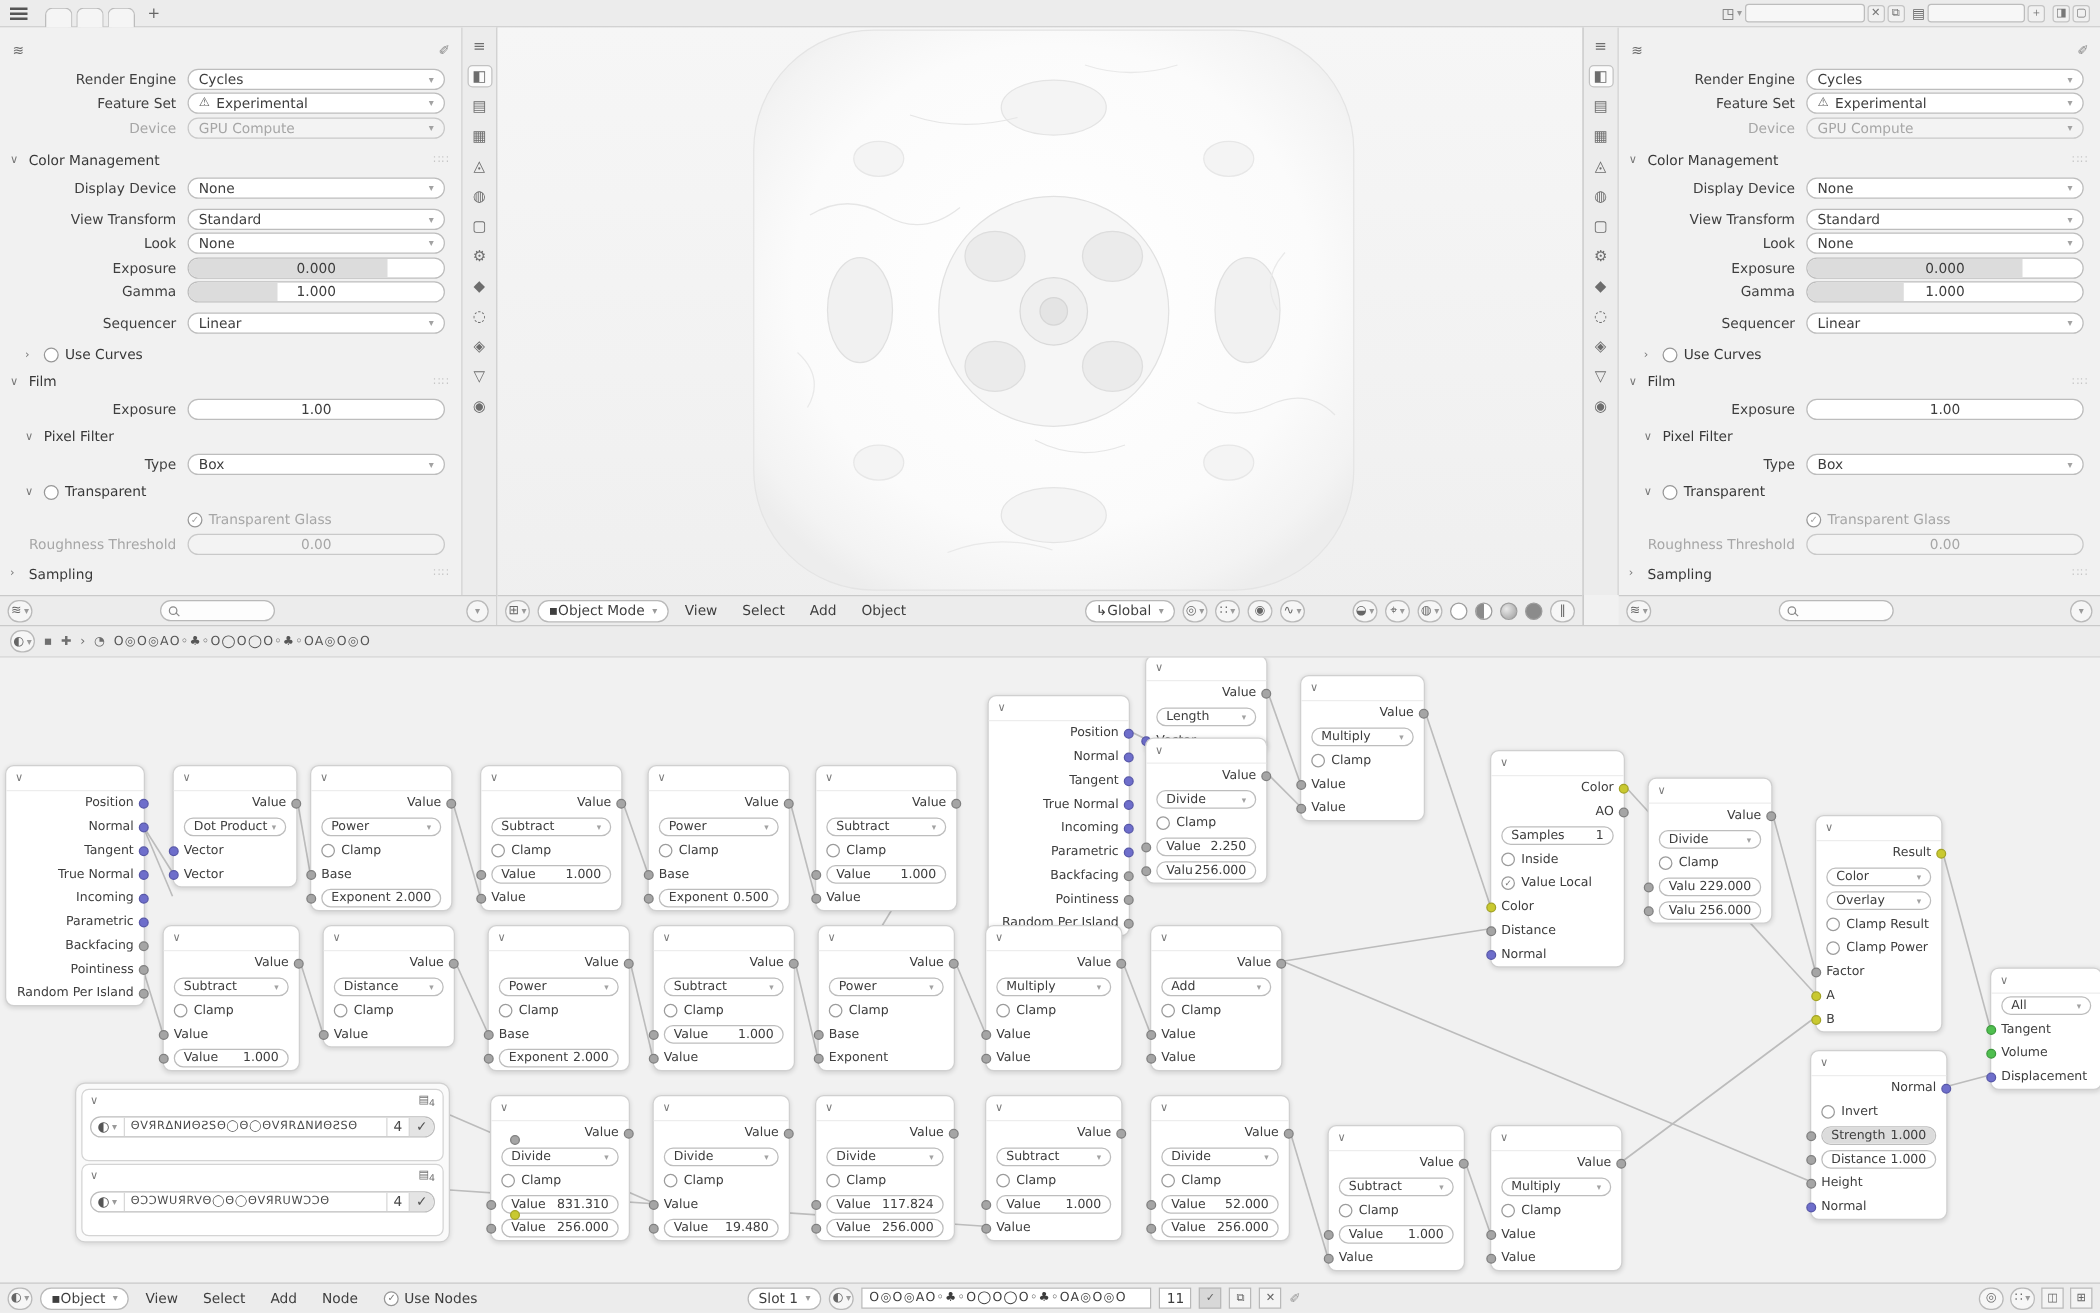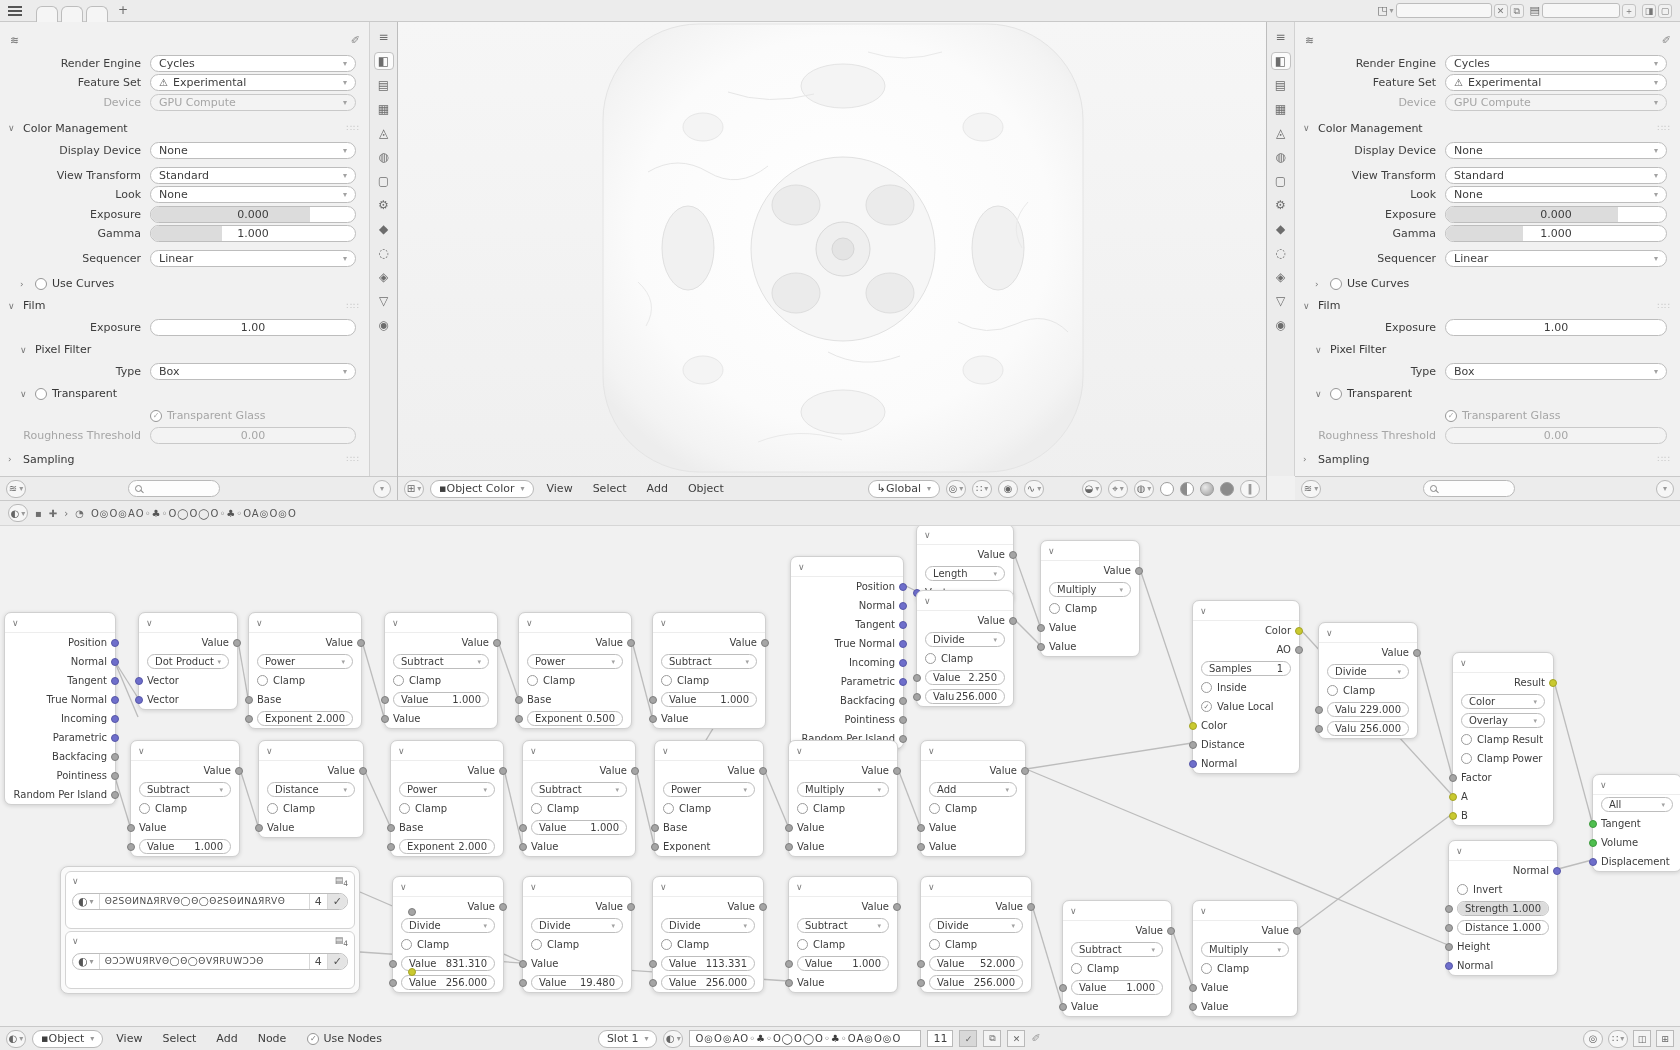--- a/index.html
+++ b/index.html
@@ -361,21 +361,21 @@
       <ellipse cx="398" cy="271" rx="24" ry="20" fill="#ebebeb" stroke="#dddddd"></ellipse>
       <ellipse cx="492" cy="271" rx="24" ry="20" fill="#ebebeb" stroke="#dddddd"></ellipse>
       <circle cx="445" cy="227" r="27" fill="#efefef" stroke="#d9d9d9"></circle>
       <circle cx="445" cy="227" r="11" fill="#e4e4e4" stroke="#d6d6d6"></circle>
       <path d="M250,150 q30,-18 60,0 t60,-6 M560,300 q28,16 58,2 t52,8 M330,70 q40,14 86,2 M430,330 q34,18 72,4" fill="none" stroke="#e6e6e6"></path>
       <path d="M240,260 q22,20 8,44 M630,180 q-20,22 -6,46 M360,420 q40,-16 84,-2 M470,30 q36,12 74,0" fill="none" stroke="#e9e9e9"></path>
     </svg>
   </div>
   <div class="bottom-head">
     <span class="roundbtn">⊞ <span class="chev8">▾</span></span>
-    <span class="pill">▪ <span>Object Color</span><span class="chev">▾</span></span>
+    <span class="pill">▪ <span>Object Mode</span><span class="chev">▾</span></span>
     <span class="menu">View</span>
     <span class="menu">Select</span>
     <span class="menu">Add</span>
     <span class="menu">Object</span>
     <span class="pill" style="margin-left:auto">↳ <span>Global</span><span class="chev">▾</span></span>
     <span class="roundbtn">◎<span class="chev8">▾</span></span>
     <span class="roundbtn">∷<span class="chev8">▾</span></span>
     <span class="roundbtn">◉</span>
     <span class="roundbtn">∿<span class="chev8">▾</span></span>
     <span style="width:26px"></span>
@@ -1316,21 +1316,21 @@
             </div>
           </div>
           <div class="n-row">
             <span class="ncb"></span>
             <span>Clamp</span>
           </div>
           <div class="n-row">
             <span class="sock L sk-gray"></span>
             <div class="n-pill">
               <span class="nl">Value</span>
-              <span class="nv">113.331</span>
+              <span class="nv">117.824</span>
             </div>
           </div>
           <div class="n-row">
             <span class="sock L sk-gray"></span>
             <div class="n-pill">
               <span class="nl">Value</span>
               <span class="nv">256.000</span>
             </div>
           </div>
         </div>
@@ -1450,21 +1450,21 @@
 
     <div class="frame" style="left:60px;top:366px;width:300px;height:128px;">
       <div class="mini" style="top:4px;height:58px;">
         <div class="m-head">
             <span>∨</span>
           <span class="stack">▤<sub>4</sub></span>
           </div>
         <div class="m-row">
           <div class="idsel">
             <span class="seg ic">◐<span class="chev8">▾</span></span>
-            <span class="seg nm">ΘƧSΘИNΔЯRVΘ◯Θ◯ΘƧSΘИNΔЯRVΘ</span>
+            <span class="seg nm">ΘVЯRΔNИΘƧSΘ◯Θ◯ΘVЯRΔNИΘƧSΘ</span>
             <span class="seg ct">4</span>
             <span class="seg sh">✓</span>
           </div>
         </div>
         <span class="sock R sk-gray" style="top:40px;right:-62px;"></span>
       </div>
       <div class="mini" style="top:64px;height:58px;">
         <div class="m-head">
             <span>∨</span>
           <span class="stack">▤<sub>4</sub></span>

